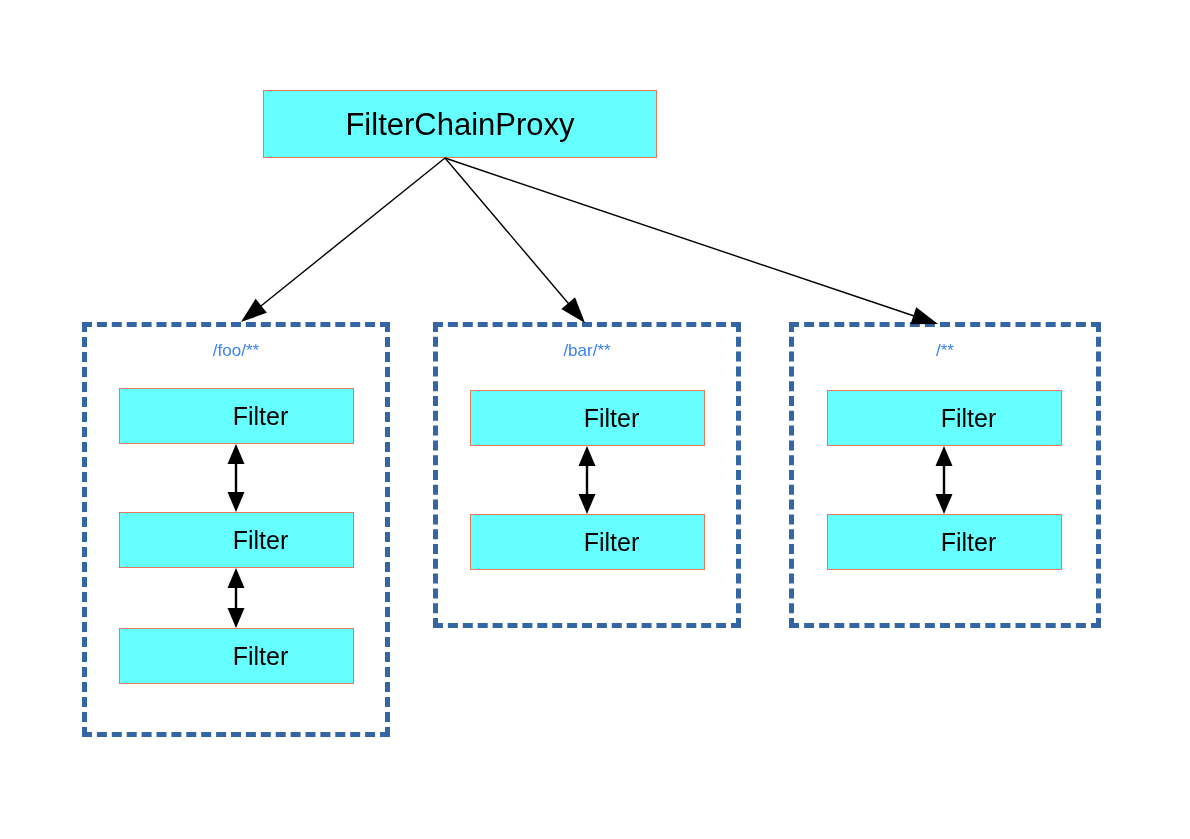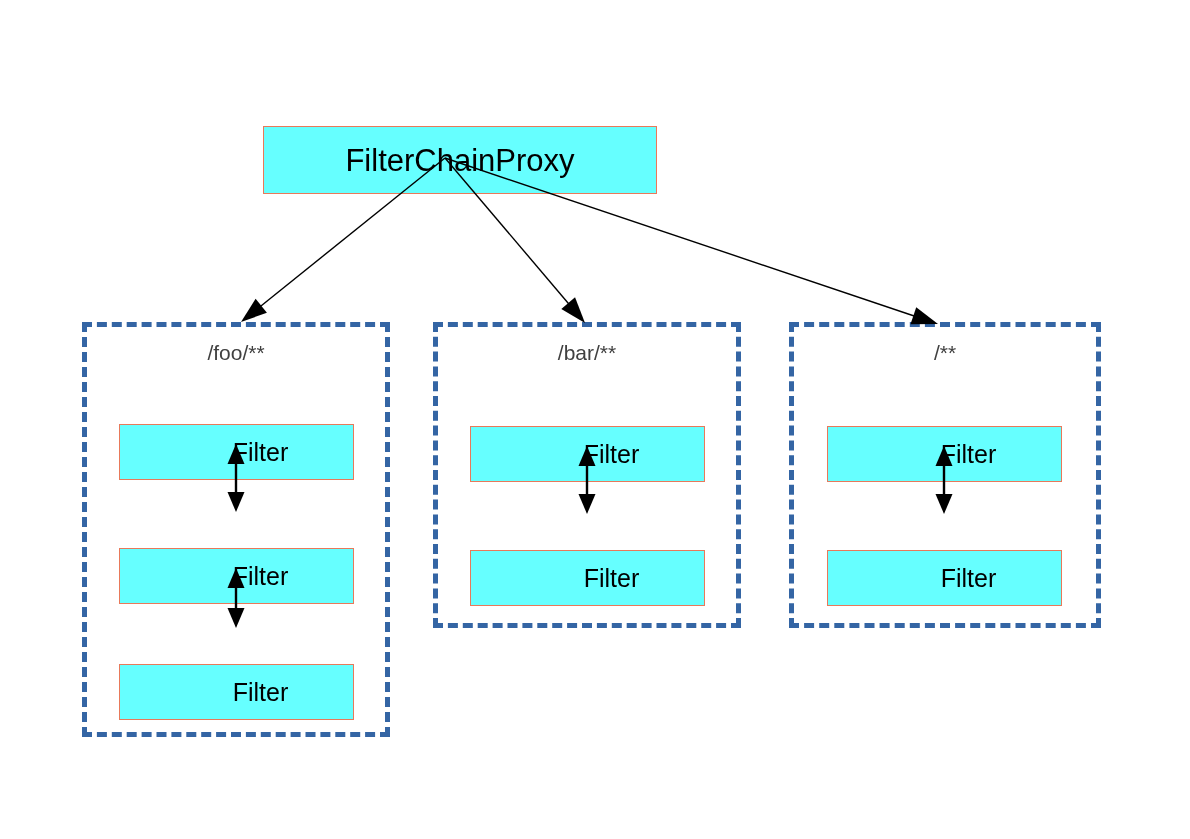--- a/index.html
+++ b/index.html
@@ -23,21 +23,20 @@
     position: absolute;
     box-sizing: border-box;
     background: #66ffff;
     border: 1px solid #e8795a;
     display: flex;
     align-items: center;
     justify-content: center;
     color: #000000;
     line-height: 1;
     white-space: nowrap;
-    margin-top: 36px;
   }
   #root-box {
     left: 263px;
     top: 90px;
     width: 394px;
     height: 68px;
     font-size: 31px;
   }
   .filter-box {
     font-size: 25px;
@@ -48,22 +47,22 @@
     position: absolute;
     box-sizing: border-box;
     border: 5px dashed #3465a4;
     background: transparent;
   }
   .chain-label {
     position: absolute;
     left: 0;
     right: 0;
     text-align: center;
-    font-size: 21px;
-    color: #404040;
+    font-size: 17px;
+    color: #3b82f6;
     white-space: nowrap;
   }
   
   #arrow-layer {
     position: absolute;
     left: 0;
     top: 0;
     width: 1190px;
     height: 839px;
     pointer-events: none;

